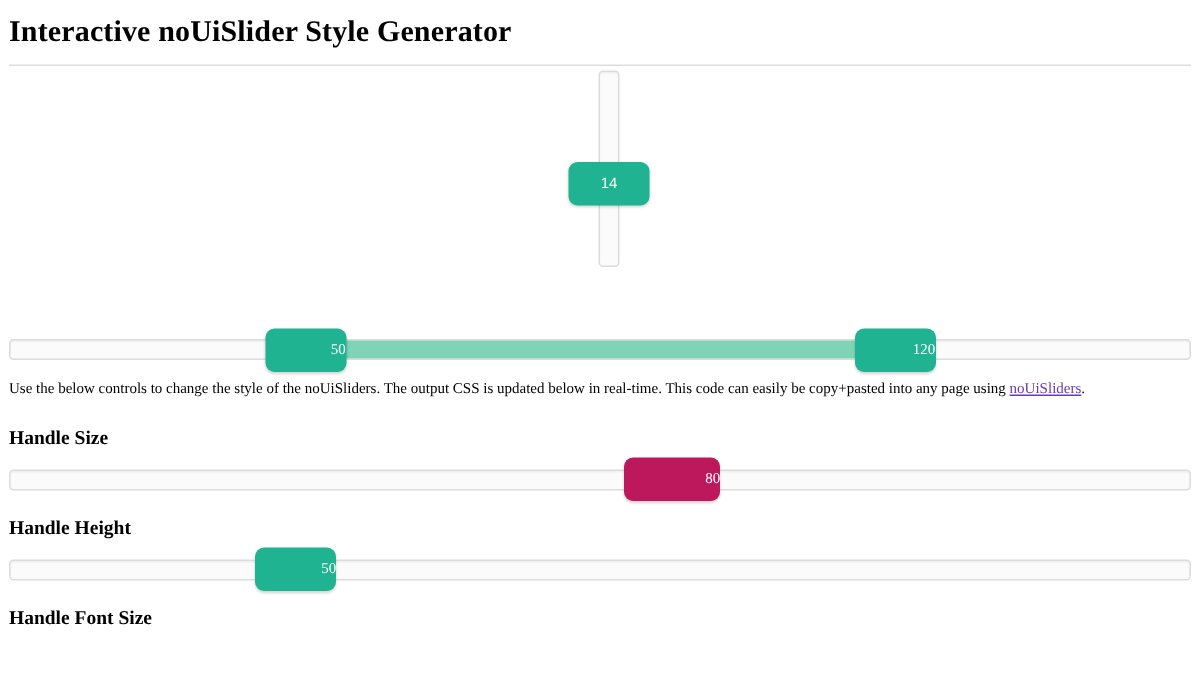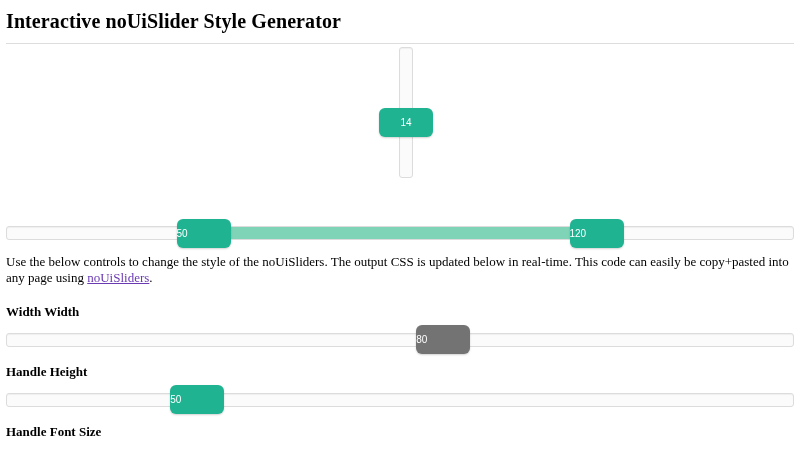--- a/index.html
+++ b/index.html
@@ -88,32 +88,32 @@
   .handle-h {
     position: absolute;
     top: 50%;
     width: 54px;
     height: 29px;
     margin-top: -14.5px;
     margin-left: -27px;
     border-radius: 6px;
     display: flex;
     align-items: center;
-    justify-content: flex-start;
+    justify-content: flex-end;
     color: #ffffff;
-    font-family: Liberation Sans, sans-serif;
+    font-family: Liberation Serif, serif;
     font-size: 10px;
     box-shadow: 0 1px 2px rgba(0,0,0,0.18);
     cursor: pointer;
   }
   .range-wrap { margin-top: 42px; }
 
   p.para {
     margin: 14px 0 0 0;
-    font-size: 13px;
+    font-size: 10px;
     line-height: 1.25;
   }
   p.para a {
     color: #6a3ab2;
     text-decoration: underline;
   }
   h3.sec {
     font-size: 13px;
     font-weight: bold;
     margin: 17px 0 0 0;
@@ -147,24 +147,24 @@
         <span>120</span>
       </div>
     </div>
   </div>
 
   <p class="para">
     <span>Use the below controls to change the style of the noUiSliders. The output CSS is updated below in real-time. This code can easily be copy+pasted into any page using </span><a href="#">noUiSliders</a><span>.</span>
   </p>
 
 
-  <h3 class="sec">Width Width</h3>
+  <h3 class="sec">Handle Size</h3>
   <div class="ctl-wrap">
     <div class="slider-h">
-      <div class="handle-h" id="ctl0" style="background: #737373; left: 55.5%;">
+      <div class="handle-h" id="ctl0" style="background: #be185d; left: 55.5%; padding-left: 10px;">
         <span>80</span>
       </div>
     </div>
   </div>
 
   <h3 class="sec">Handle Height</h3>
   <div class="ctl-wrap">
     <div class="slider-h">
       <div class="handle-h" id="ctl1" style="background: rgb(31, 179, 146); left: 24.2%;">
         <span>50</span>

